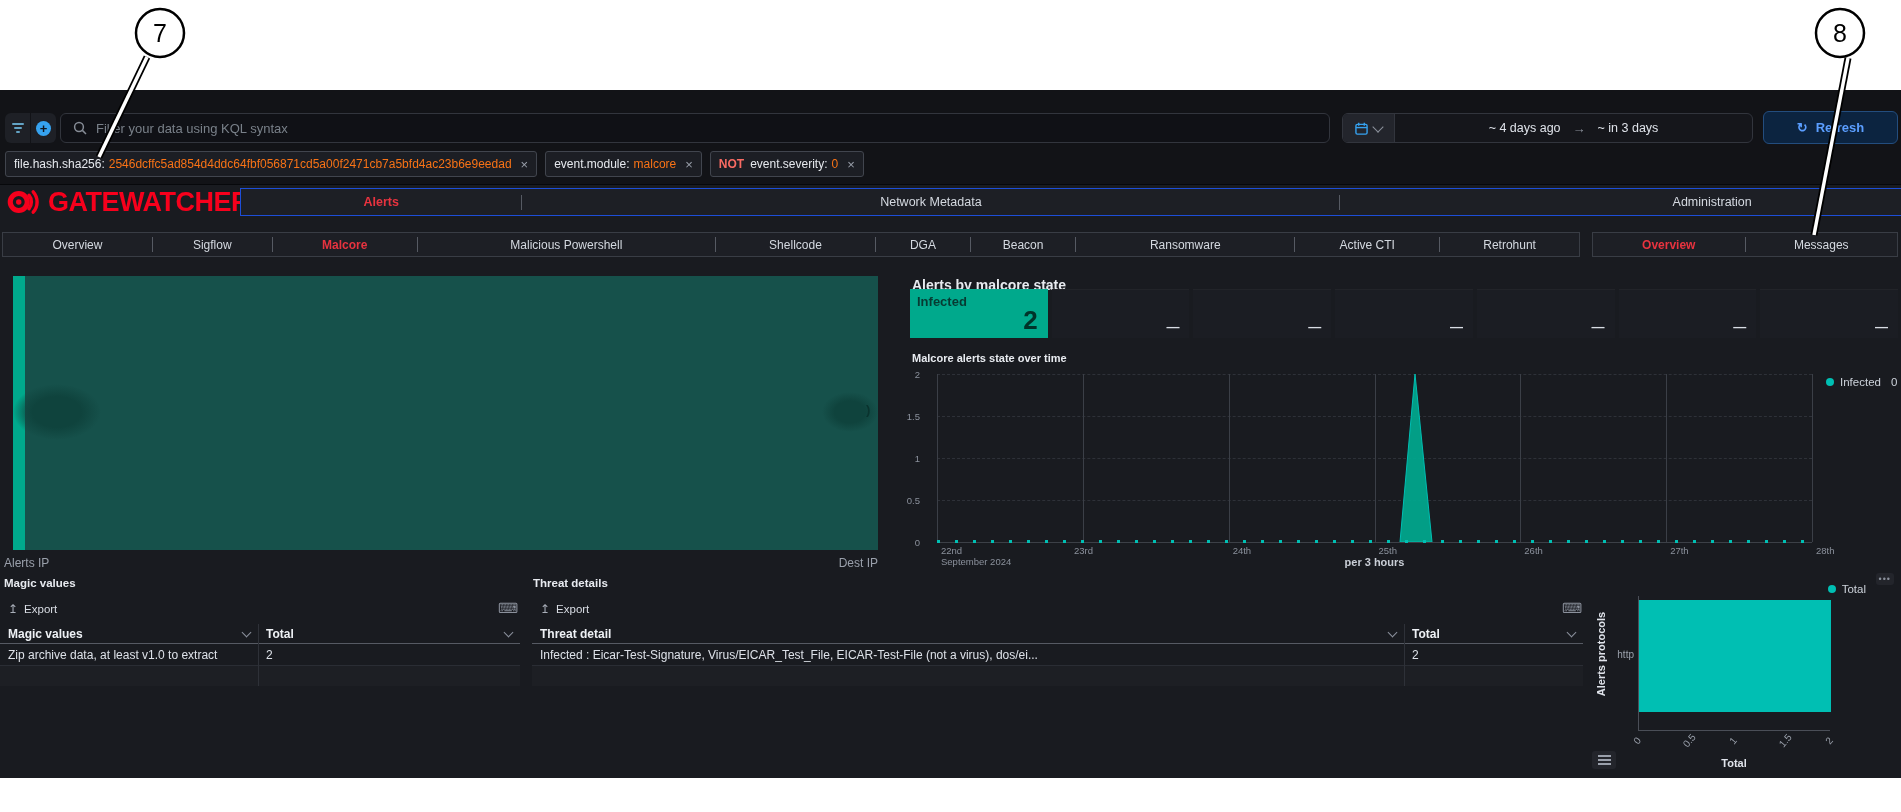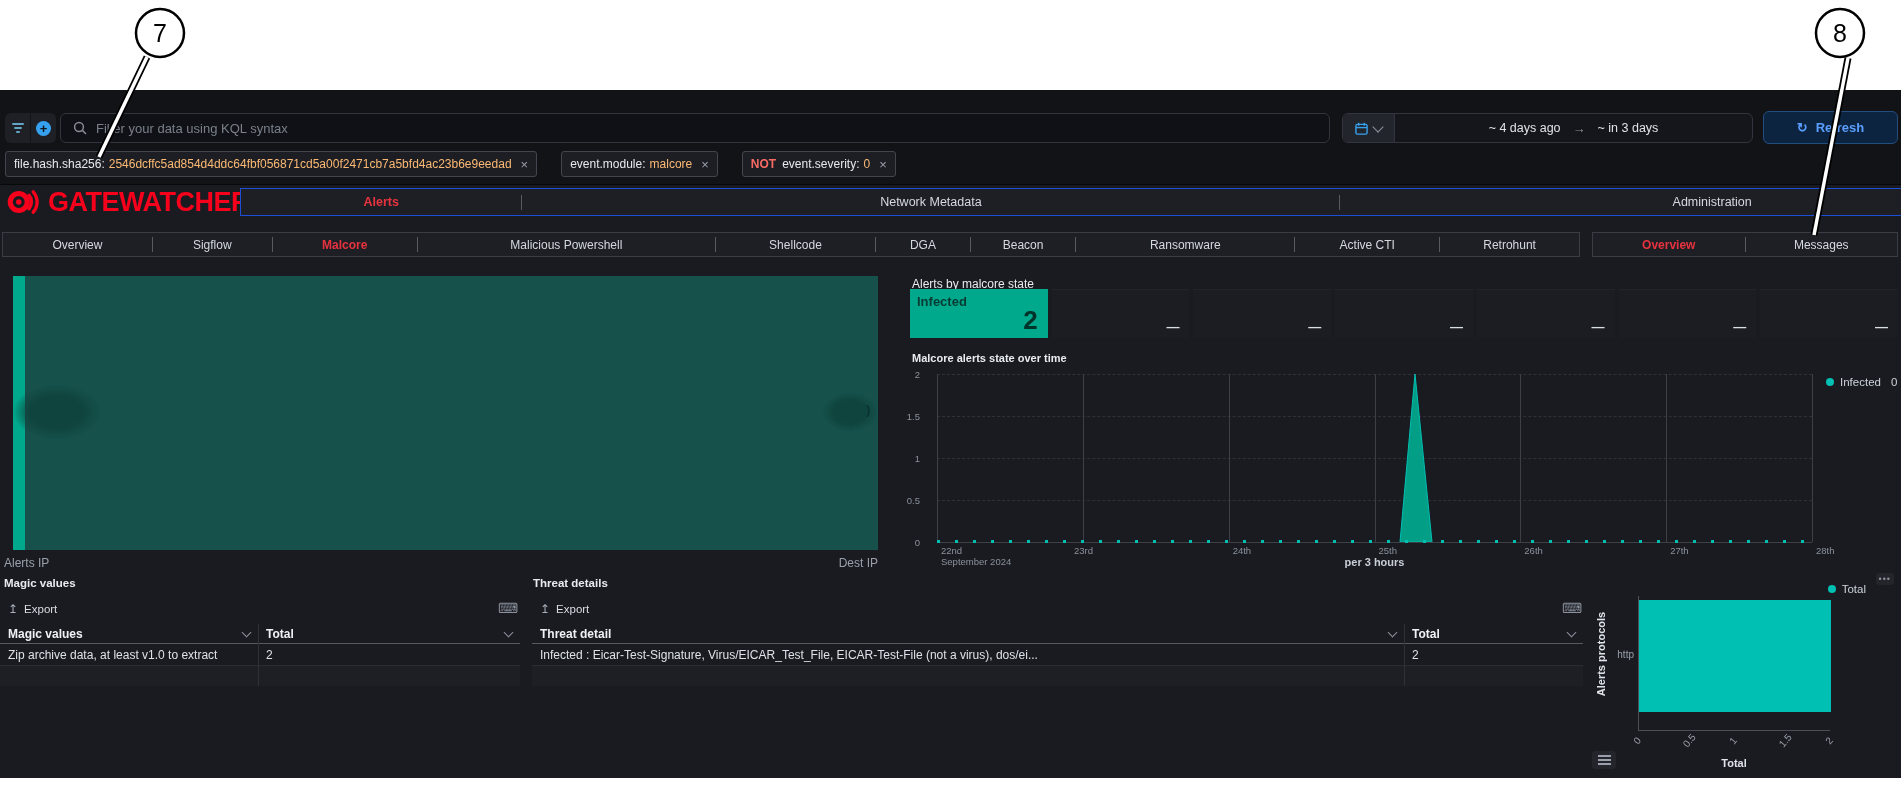--- a/index.html
+++ b/index.html
@@ -21,24 +21,24 @@
           border-radius:6px;display:flex;align-items:center;box-sizing:border-box;padding:0 12px;gap:9px;}
   .search .ph{color:#798089;font-size:13px;}
   .datepicker{position:absolute;left:1342px;top:23px;width:411px;height:30px;border:1px solid #32353d;background:#15161b;
           border-radius:6px;box-sizing:border-box;display:flex;align-items:center;}
   .dp-cal{width:52px;height:100%;background:#23252c;border-radius:5px 0 0 5px;display:flex;align-items:center;justify-content:center;gap:6px;border-right:1px solid #32353d;box-sizing:border-box;}
   .caret{width:7px;height:7px;border-right:1.5px solid #8b919c;border-bottom:1.5px solid #8b919c;transform:rotate(45deg);margin-top:-3px;}
   .dp-text{flex:1;display:flex;align-items:center;justify-content:center;gap:12px;color:#dfe3ea;font-size:12.5px;}
   .dp-arrow{color:#8b919c;font-size:13px;}
   .refresh{position:absolute;left:1763px;top:21px;width:135px;height:33px;background:#0c2440;border:1px solid #234d7e;
            border-radius:6px;display:flex;align-items:center;justify-content:center;gap:8px;color:#5b9eff;font-size:13px;font-weight:600;box-sizing:border-box;}
-  .pills{position:absolute;left:5px;top:61px;display:flex;gap:24px;}
+  .pills{position:absolute;left:5px;top:61px;display:flex;gap:8px;}
   .pill{height:24px;background:#1c1e24;border:1px solid #41454e;border-radius:3px;display:flex;align-items:center;
         padding:0 8px;font-size:12px;color:#e6e9ee;white-space:nowrap;gap:4px;}
-  .pill .val{color:#fdba74;}
+  .pill .val{color:#f97316;}
   .pill .not{color:#f86b63;font-weight:600;margin-right:2px;}
   .pill .x{color:#9aa0ab;margin-left:5px;font-size:13px;cursor:pointer;}
 
   
   .brand{position:absolute;left:6px;top:96px;height:32px;display:flex;align-items:center;gap:8px;}
   .brand-text{color:#f7001c;font-size:27px;font-weight:800;letter-spacing:-0.5px;}
   .main-nav{position:absolute;left:240px;top:98px;width:1845px;height:28px;background:#1d1f25;border:1px solid #1d4ed8;
             box-sizing:border-box;display:flex;align-items:center;}
   .nav-sec{display:flex;align-items:center;justify-content:center;font-size:12.5px;color:#d4d9e0;height:100%;cursor:pointer;}
   .vdiv{width:1px;height:15px;background:#565a63;}
@@ -48,21 +48,21 @@
 
   
   .sankey{position:absolute;left:13px;top:186px;width:865px;height:274px;}
   .sk-node{position:absolute;left:0;top:0;width:12px;height:274px;background:#00a98c;}
   .sk-flow{position:absolute;left:12px;top:0;width:853px;height:274px;background:#16514b;}
   .sk-ellipse{position:absolute;border-radius:50%;background:radial-gradient(closest-side,#0f433d 0%,#0f433d 55%,rgba(15,67,61,0) 100%);}
   .sk-glyph{position:absolute;color:#0a332e;font-size:13px;font-weight:600;}
   .axis-label{position:absolute;color:#9aa0ab;font-size:12px;}
 
   
-  .cards-title{position:absolute;left:912px;top:187px;color:#e8ebf0;font-size:12px;font-weight:400;}
+  .cards-title{position:absolute;left:912px;top:187px;color:#e8ebf0;font-size:14px;font-weight:700;}
   .cards{position:absolute;left:910px;top:199px;width:988px;height:49px;display:flex;gap:4px;}
   .card{flex:1;position:relative;background:#1b1d23;box-shadow:inset 0 1px 0 rgba(255,255,255,0.03);}
   .card .dash{position:absolute;right:10px;bottom:4px;color:#d9dde4;font-size:13px;font-weight:700;}
   .card.infected{background:#00a98c;}
   .card.infected .lbl{position:absolute;left:7px;top:5px;color:#073a32;font-size:13px;font-weight:600;}
   .card.infected .num{position:absolute;right:10px;bottom:2px;color:rgba(0,22,18,0.8);font-size:26px;font-weight:700;}
 
   
   .tc-title{position:absolute;left:912px;top:262px;color:#e8ebf0;font-size:11px;font-weight:700;}
   .tc-ylabels{position:absolute;left:870px;top:284px;width:60px;height:168px;}

